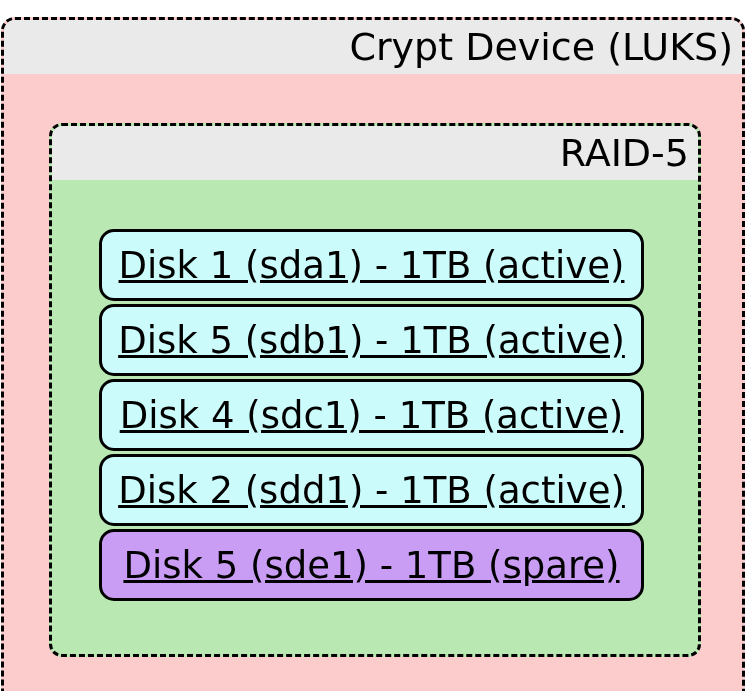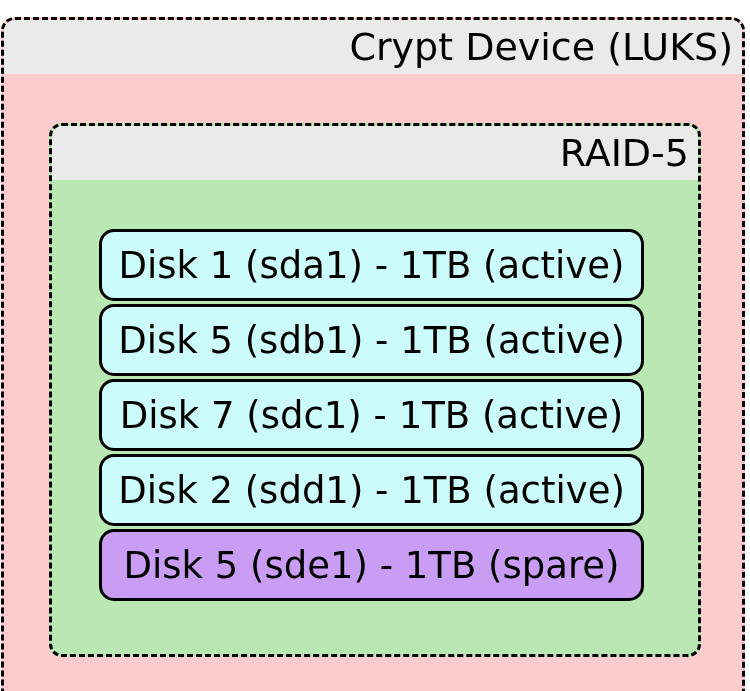--- a/index.html
+++ b/index.html
@@ -47,20 +47,21 @@
     top: 103px;
     width: 646px;
     height: 528px;
     border: 3px dashed var(--border-black, #000);
     border-radius: 13px;
     background: var(--raid-green, #b9e8b2);
     overflow: hidden;
   }
   .raid-body {
     padding: 49px 0 0 47px;
+    text-decoration: underline;
   }
   .disk {
     box-sizing: border-box;
     width: 545px;
     height: 72px;
     margin: 0 0 3px 0;
     border: 3px solid var(--border-black, #000);
     border-radius: 15px;
     background: var(--disk-cyan, #ccfbfb);
     display: flex;
@@ -89,21 +90,21 @@
       </div>
 
       <div class="raid-body">
         <div class="disk">
           <span>Disk 1 (sda1) - 1TB (active)</span>
         </div>
         <div class="disk">
           <span>Disk 5 (sdb1) - 1TB (active)</span>
         </div>
         <div class="disk">
-          <span>Disk 7 (sdc1) - 1TB (active)</span>
+          <span>Disk 4 (sdc1) - 1TB (active)</span>
         </div>
         <div class="disk">
           <span>Disk 2 (sdd1) - 1TB (active)</span>
         </div>
         <div class="disk spare">
           <span>Disk 5 (sde1) - 1TB (spare)</span>
         </div>
       </div>
     </div>
   </div>

